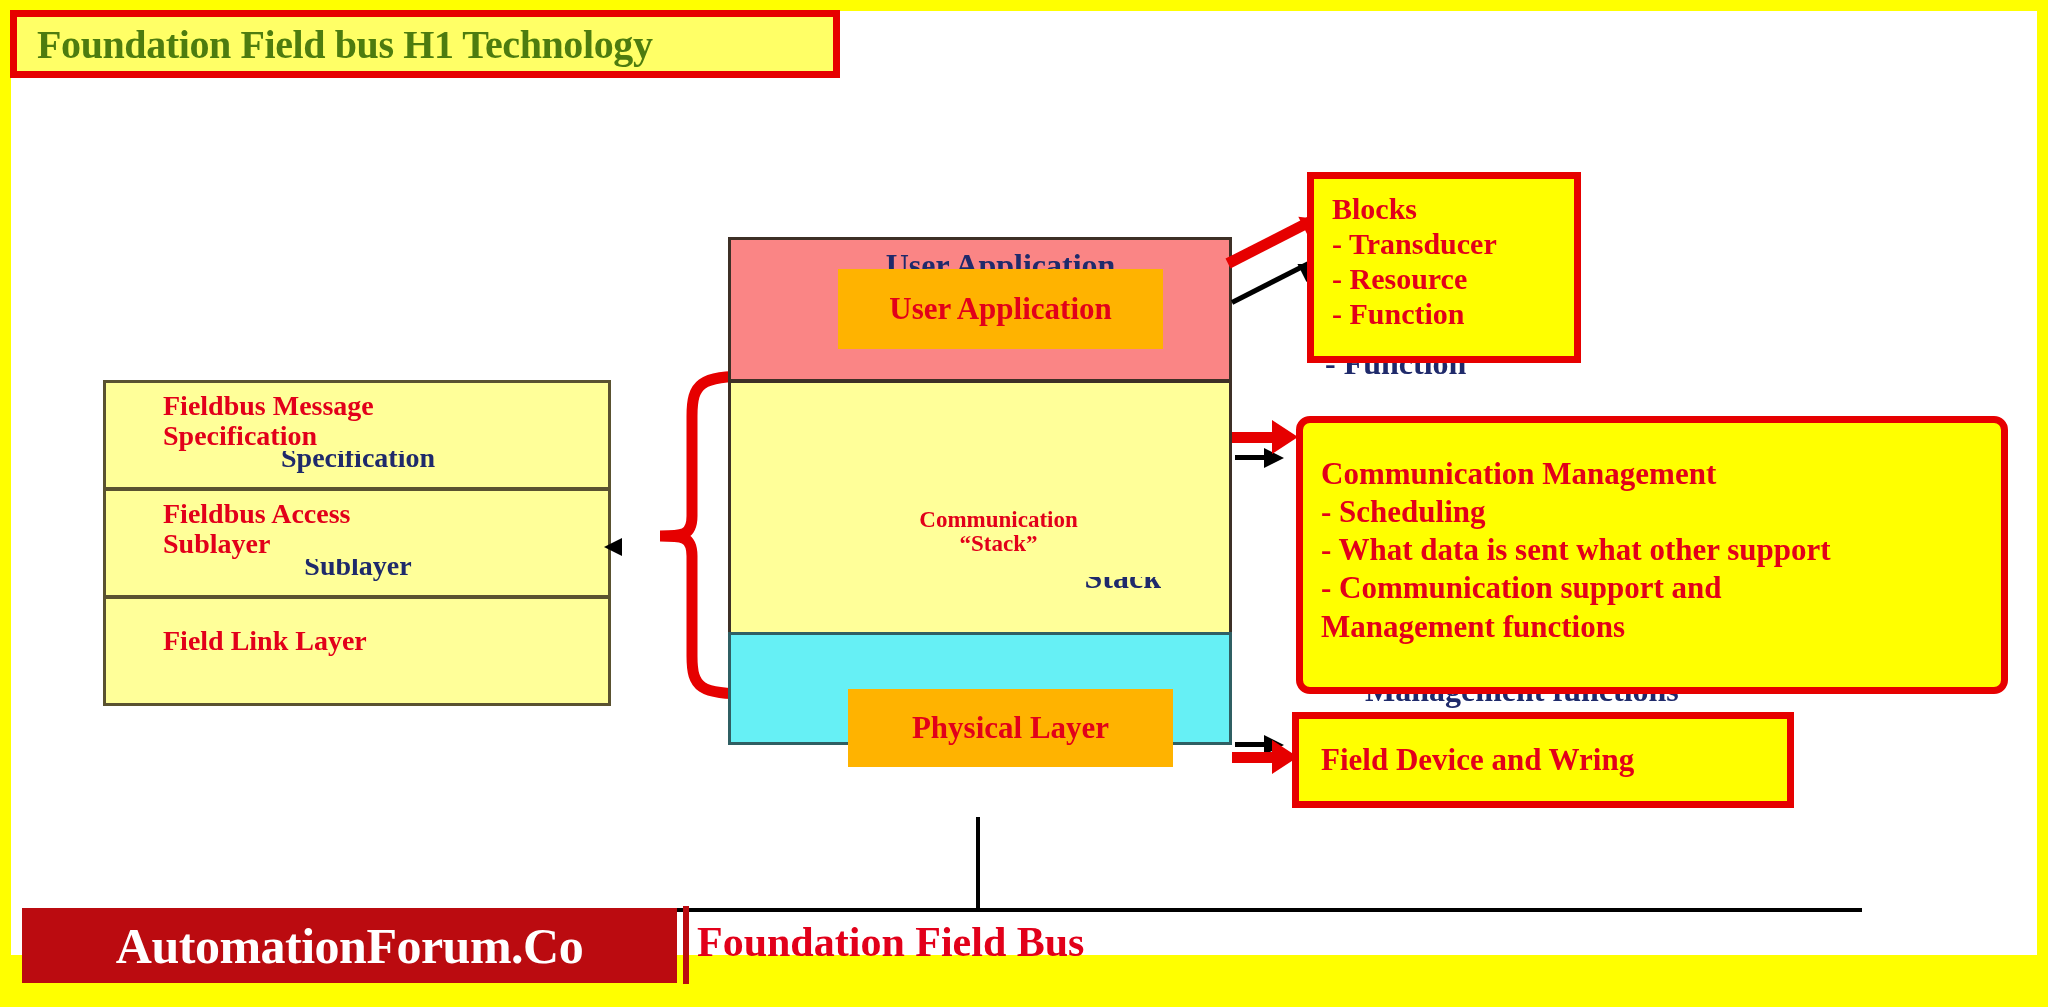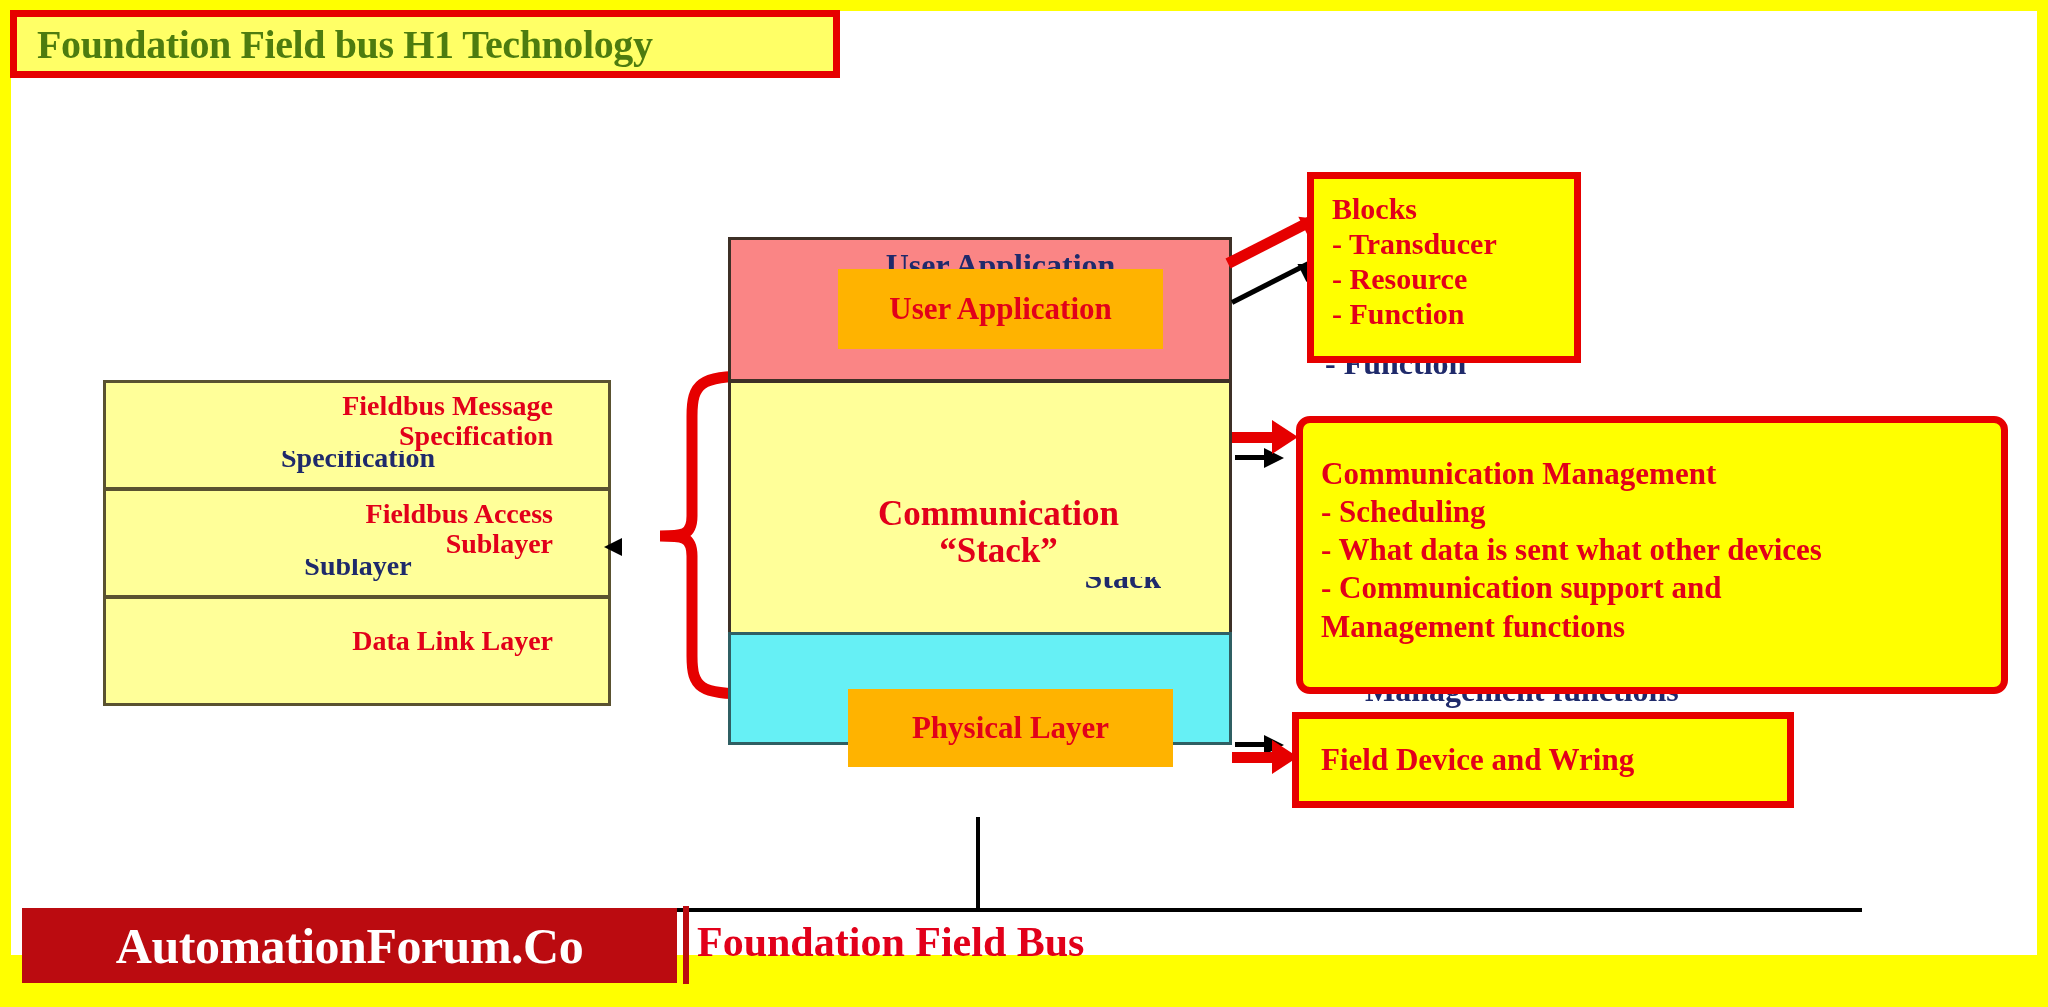--- a/index.html
+++ b/index.html
@@ -103,21 +103,21 @@
     height: 80px;
     background: #ffb300;
     font-size: 31px;
   }
   #chip-comm {
     left: 108px;
     top: 250px;
     width: 325px;
     height: 90px;
     background: #ffff99;
-    font-size: 35px;
+    font-size: 23px;
   }
   #chip-phys {
     left: 120px;
     top: 413px;
     width: 325px;
     height: 78px;
     background: #ffb300;
     font-size: 31px;
     margin-top: 39px;
   }
@@ -169,21 +169,21 @@
     border: 3px solid #5a5230;
     background: #ffff99;
   }
   #lbox-0 { top: 0; }
   #lbox-1 { top: 108px; }
   #lbox-2 { top: 216px; }
   .left-label {
     position: absolute;
     left: 60px;
     width: 390px;
-    text-align: right;
+    text-align: left;
     color: #e2001a;
     font-weight: bold;
     font-size: 28px;
     line-height: 1.08;
     background: #ffff99;
     z-index: 2;
   }
   #llabel-0 { top: 11px; }
   #llabel-1 { top: 119px; }
   #llabel-2 { top: 246px; }
@@ -414,21 +414,21 @@
 
     <div class="left-label" id="llabel-0">
       <div>Fieldbus Message</div>
       <div>Specification</div>
     </div>
     <div class="left-label" id="llabel-1">
       <div>Fieldbus Access</div>
       <div>Sublayer</div>
     </div>
     <div class="left-label" id="llabel-2">
-      <div>Data Link Layer</div>
+      <div>Field Link Layer</div>
     </div>
   </div>
 
   <svg id="brace" viewBox="0 0 130 330">
     <path d="M120 6 C 70 6, 62 14, 62 46 L62 146 C62 166, 52 166, 30 166 C52 166, 62 166, 62 186 L62 286 C62 318, 70 324, 120 324" fill="none" stroke="#e60000" stroke-width="11" stroke-linecap="round"></path>
   </svg>
   <div id="brace-arrow"></div>
 
   <div id="center-stack">
     <div class="stack-band" id="band-user"></div>
@@ -474,21 +474,21 @@
   <div class="callout" id="callout-blocks">
     <div class="line">Blocks</div>
     <div class="line">- Transducer</div>
     <div class="line">- Resource</div>
     <div class="line">- Function</div>
   </div>
 
   <div class="callout" id="callout-comm">
     <div class="line">Communication Management</div>
     <div class="line">- Scheduling</div>
-    <div class="line">- What data  is sent what other devices</div>
+    <div class="line">- What data  is sent what other support</div>
     <div class="line">- Communication support and</div>
     <div class="line">Management functions</div>
   </div>
 
   <div class="callout" id="callout-field">
     <span class="line">Field Device and Wring</span>
   </div>
 
   <div id="footer-caption-bar"></div>
   <div id="watermark">

